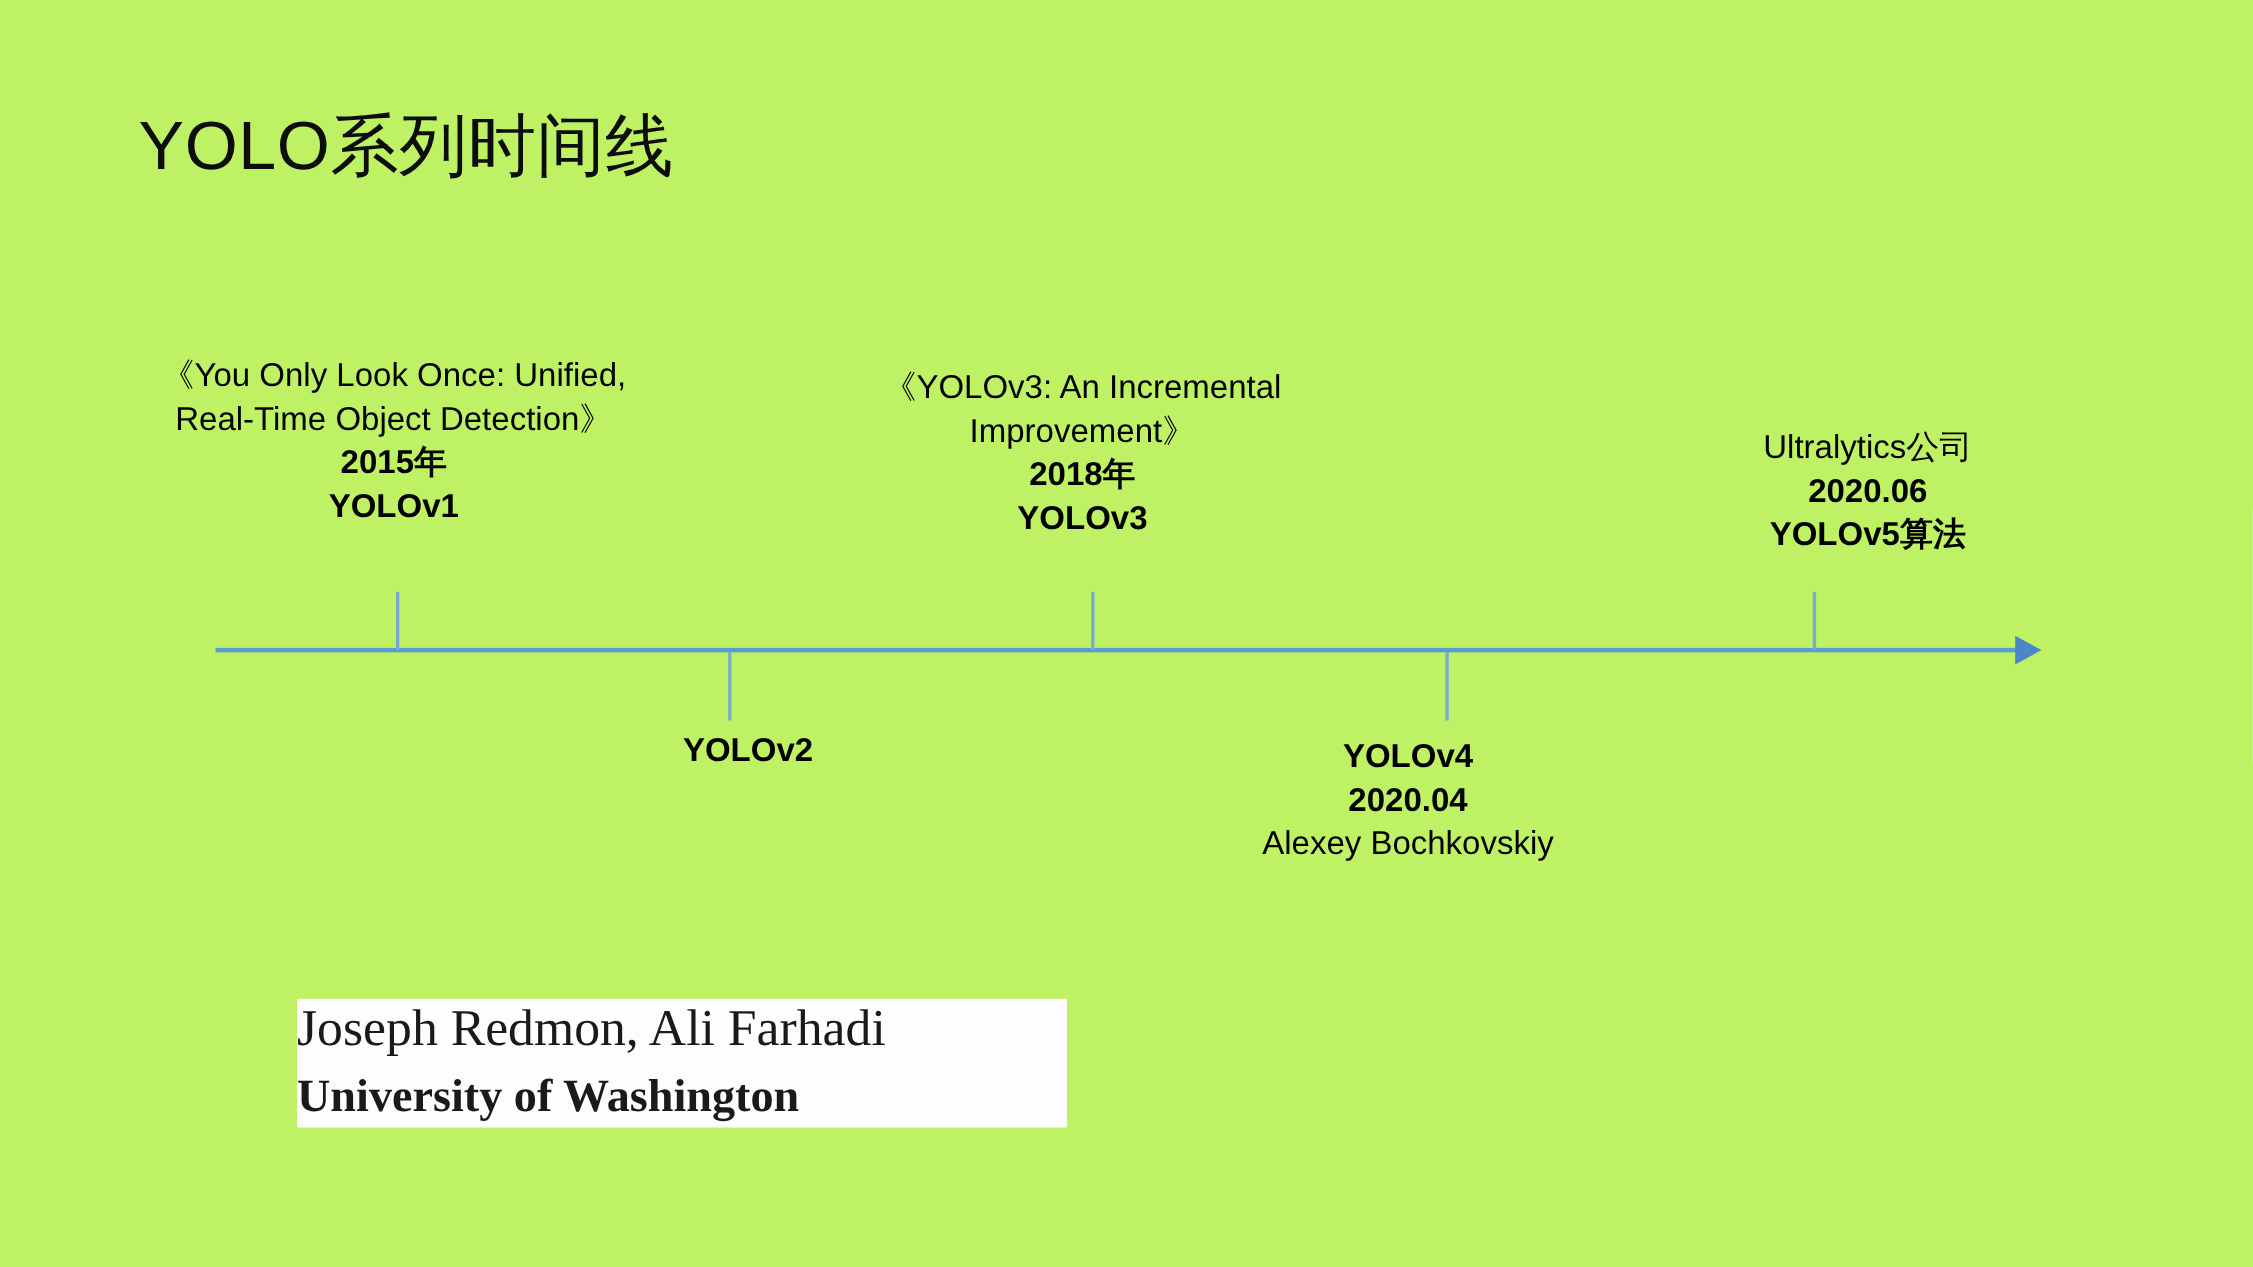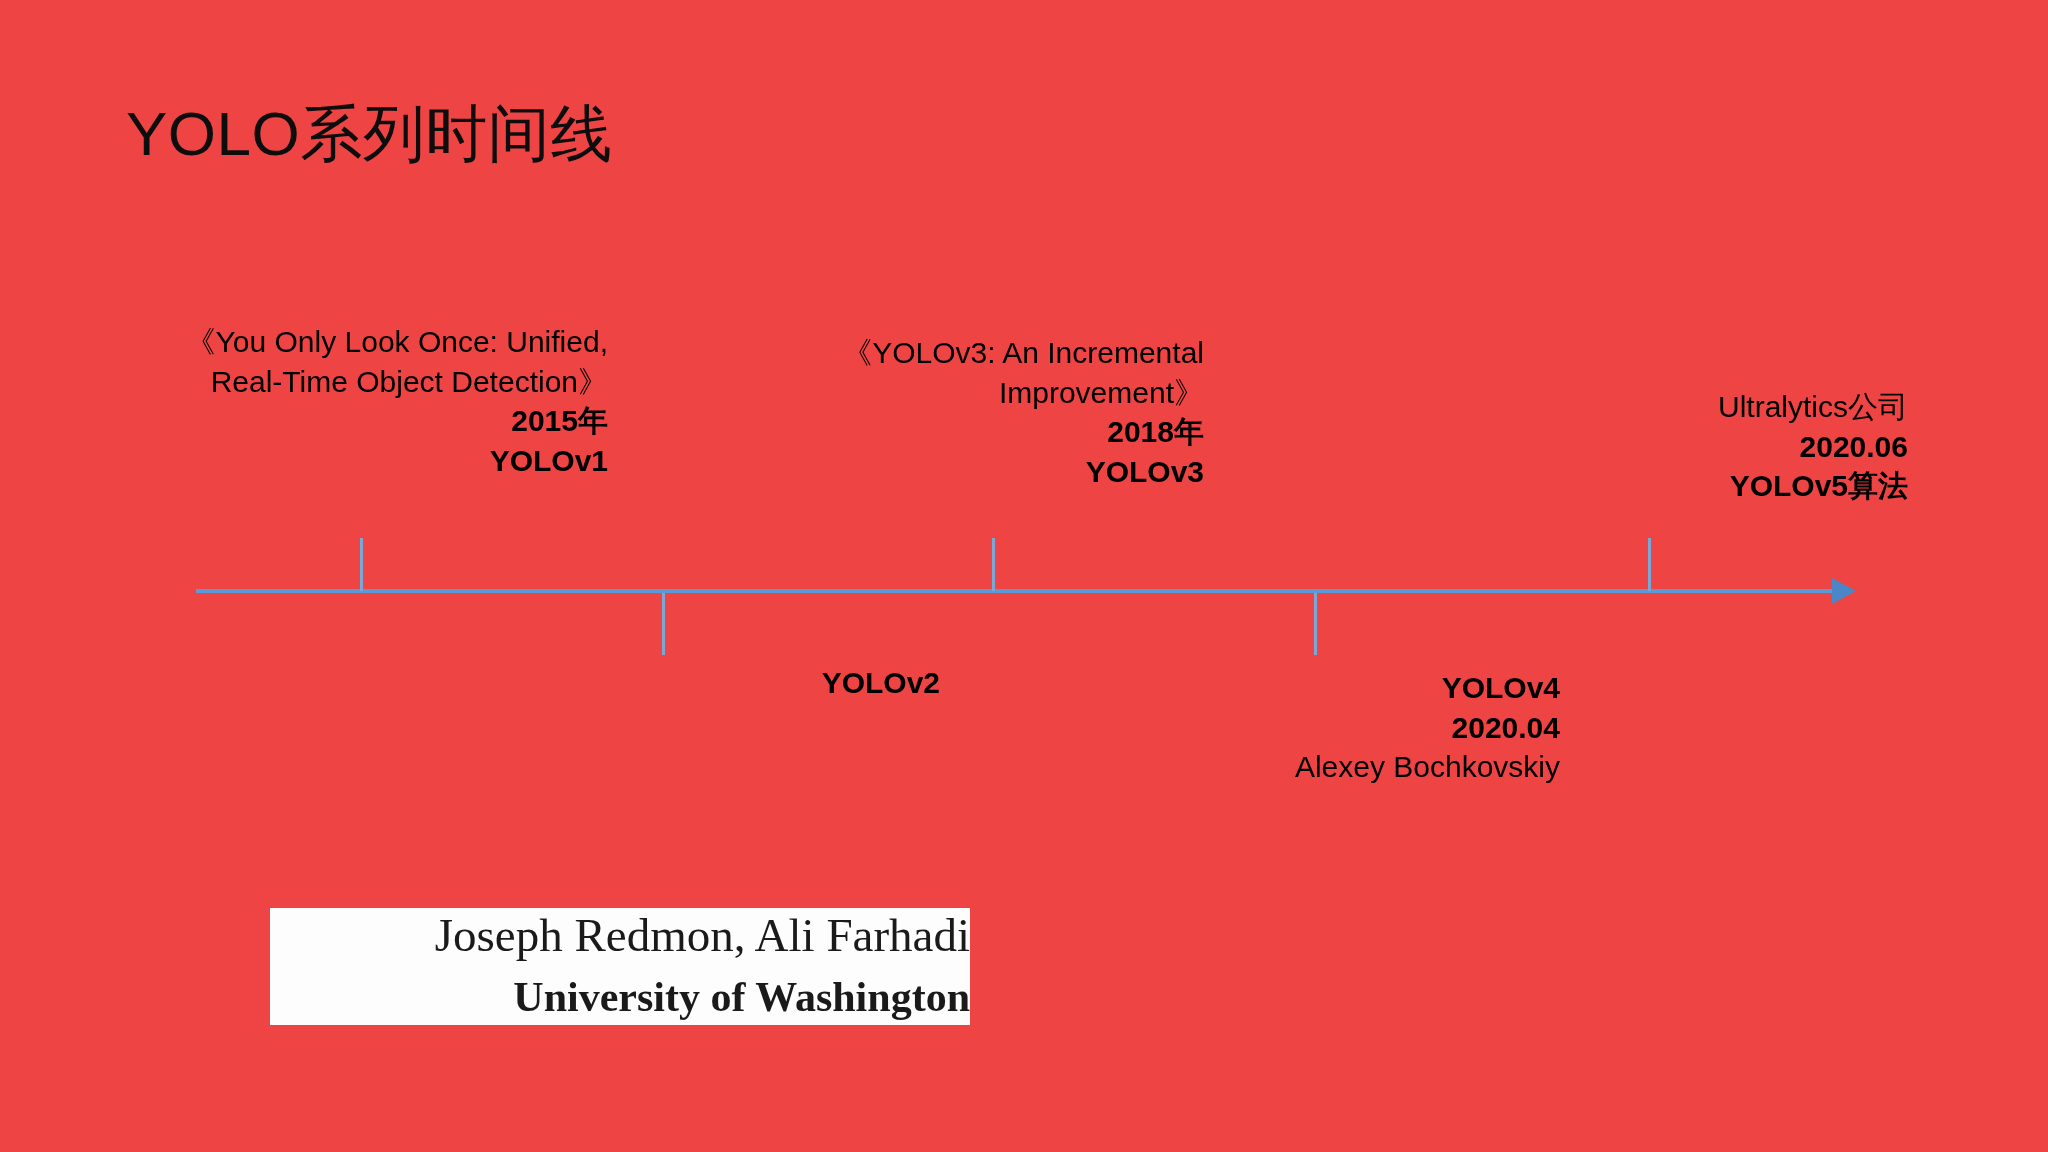--- a/index.html
+++ b/index.html
@@ -13,21 +13,21 @@
     height: 1152px;
     overflow: hidden;
     font-family: "Liberation Sans", "DejaVu Sans", sans-serif;
     color: #000000;
     position: relative;
   }
 
   #slide {
     position: absolute;
     inset: 0;
-    background: #ef4444;
+    background: #bef264;
   }
 
   
   #slide-title {
     position: absolute;
     left: 126px;
     top: 98px;
     font-size: 62px;
     line-height: 1.15;
     font-weight: 400;
@@ -72,21 +72,21 @@
     height: 53px;
   }
   .tick.down {
     top: 25px;
     height: 62px;
   }
 
   
   .event-block {
     position: absolute;
-    text-align: right;
+    text-align: center;
     line-height: 1.32;
   }
   .event-line {
     display: block;
     white-space: nowrap;
   }
   .ln-reg {
     font-weight: 400;
     font-size: 30px;
   }
@@ -103,21 +103,21 @@
   
   #event-yolov2 { left: 420px;  top: 663px; width: 520px; }
   #event-yolov4 { left: 1000px; top: 668px; width: 560px; }
 
   
   #paper-header-image {
     position: absolute;
     left: 270px;
     top: 908px;
     width: 700px;
-    text-align: right;
+    text-align: left;
     font-family: "Liberation Serif", "DejaVu Serif", serif;
     color: #1a1a1a;
     background: #fdfdfd;
   }
   #paper-header-image .authors {
     display: block;
     font-size: 47px;
     line-height: 1.18;
     font-weight: 400;
     white-space: nowrap;

